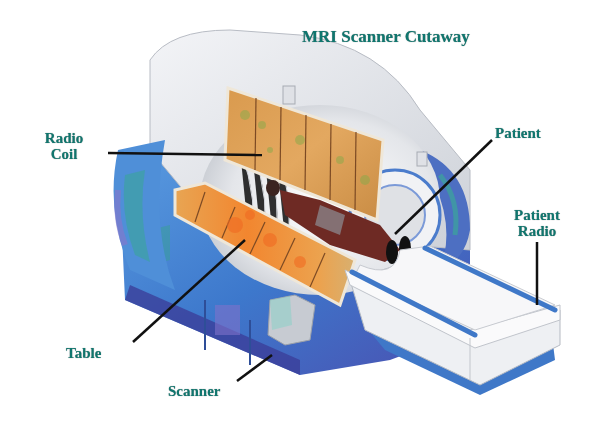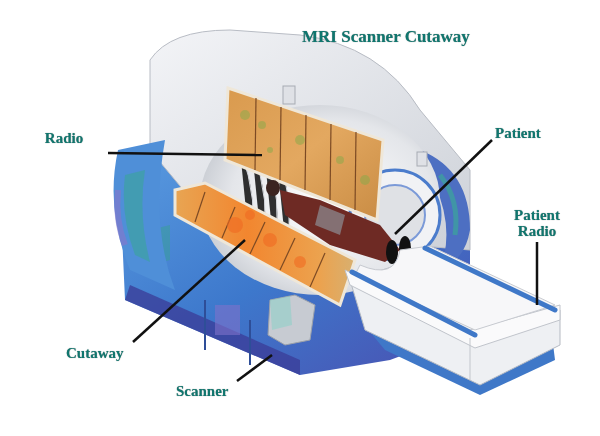--- a/index.html
+++ b/index.html
@@ -142,25 +142,26 @@
       <line x1="537" y1="242" x2="537" y2="305"></line>
       <line x1="133" y1="342" x2="245" y2="240"></line>
       <line x1="237" y1="381" x2="272" y2="355"></line>
     </g>
   </svg>
 
   <div class="label title" style="left:302px;top:27px;">MRI Scanner Cutaway</div>
 
   <div class="label center" style="left:18px;top:130px;width:92px;">
     <div>Radio</div>
+    <div>Coil</div>
   </div>
 
   <div class="label" style="left:495px;top:125px;">Patient</div>
 
   <div class="label center" style="left:503px;top:207px;width:68px;">
     <div>Patient</div>
     <div>Radio</div>
   </div>
 
-  <div class="label" style="left:66px;top:345px;">Cutaway</div>
+  <div class="label" style="left:66px;top:345px;">Table</div>
 
-  <div class="label" style="left:176px;top:383px;">Scanner</div>
+  <div class="label" style="left:168px;top:383px;">Scanner</div>
 </div>
 
 </body></html>

